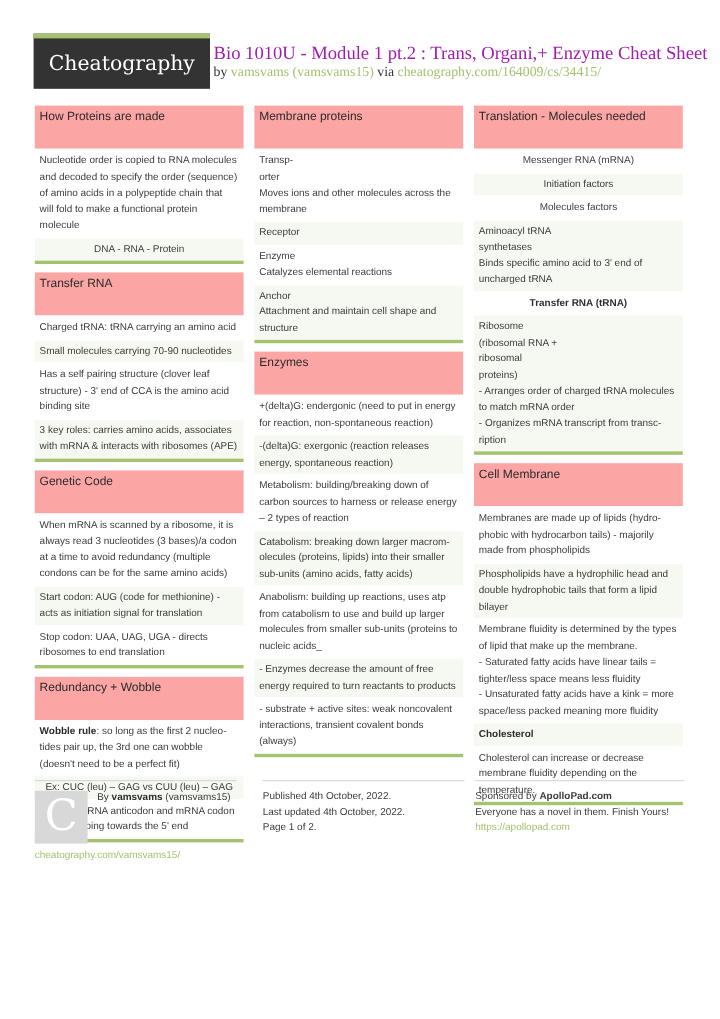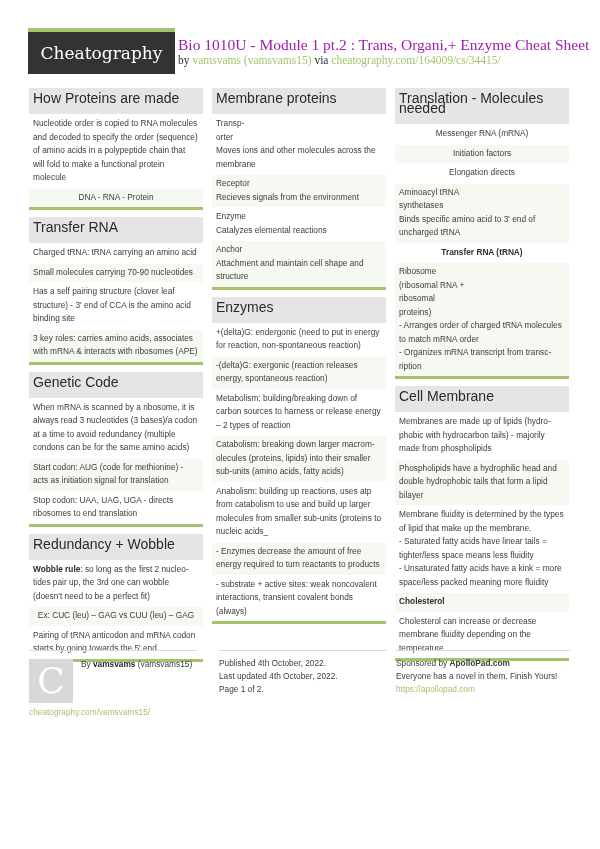--- a/index.html
+++ b/index.html
@@ -17,21 +17,21 @@
   .title-block { position: absolute; left: 150px; top: 8px; }
   .sheet-title { font-family: "Liberation Serif", serif; font-size: 15.5px; color: #a21caf; line-height: 17px; white-space: nowrap; }
   .byline { font-family: "Liberation Serif", serif; font-size: 11.5px; color: #333; line-height: 14px; white-space: nowrap; }
   .byline .lnk { color: #a5c26f; }
 
   .col { position: absolute; top: 88px; width: 174px; }
   .col1 { left: 29px; } .col2 { left: 212px; } .col3 { left: 395px; }
 
   .section { margin-bottom: 7px; border-bottom: 3px solid #a5c26f; }
   .sec-head {
-    background: #e5e5e5; color: #2a2a2a; font-size: 14px; padding: 5px 4px 11px 4px;
+    background: #fca5a5; color: #2a2a2a; font-size: 10px; padding: 5px 4px 21px 4px;
     line-height: 10px;
   }
   .row { font-size: 8.3px; line-height: 13.5px; padding: 2px 4px 3px 4px; color: #3c3c3c; border-top: 1px solid #ffffff; }
   .row:nth-child(even) { background: #f6f9f1; }
   .row:nth-child(odd) { background: #ffffff; }
   .row.center { text-align: center; }
   .row.bold-center { text-align: center; font-weight: bold; color: #2f2f2f; }
   .row.subhead { font-weight: bold; color: #2f2f2f; }
   .row b { color: #2a2a2a; }
   .row.two { display: flex; flex-direction: column; }
@@ -110,21 +110,20 @@
 <div class="col col2">
   <div class="section">
     <div class="sec-head">Membrane proteins</div>
     <div>
       <div class="row two">
         <span class="k" style="width:40px">Transp­orter</span>
         <span class="v">Moves ions and other molecules across the membrane</span>
       </div>
       <div class="row two">
         <span class="k" style="width:40px">Receptor</span>
-        <span class="v">Recieves signals from the environment</span>
       </div>
       <div class="row two">
         <span class="k" style="width:40px">Enzyme</span>
         <span class="v">Catalyzes elemental reactions</span>
       </div>
       <div class="row two">
         <span class="k" style="width:40px">Anchor</span>
         <span class="v">Attachment and maintain cell shape and structure</span>
       </div>
     </div>
@@ -143,21 +142,21 @@
     </div>
   </div>
 </div>
 
 <div class="col col3">
   <div class="section">
     <div class="sec-head">Translation - Molecules needed</div>
     <div>
       <div class="row center">Messenger RNA (mRNA)</div>
       <div class="row center">Initiation factors</div>
-      <div class="row center">Elongation directs</div>
+      <div class="row center">Molecules factors</div>
       <div class="row two">
         <span class="k" style="width:66px">Aminoacyl tRNA synthetases</span>
         <span class="v">Binds specific amino acid to 3' end of uncharged tRNA</span>
       </div>
       <div class="row bold-center">Transfer RNA (tRNA)</div>
       <div class="row two">
         <span class="k" style="width:66px">Ribosome (ribosomal RNA + ribosomal proteins)</span>
         <span class="v" style="white-space:pre-line">- Arranges order of charged tRNA molecules to match mRNA order
 - Organizes mRNA transcript from transc­ription</span>
       </div>

